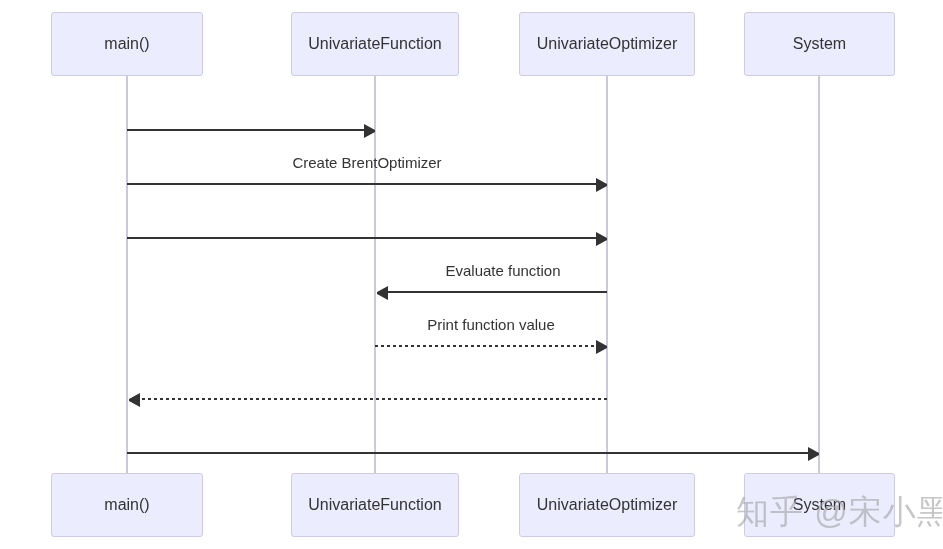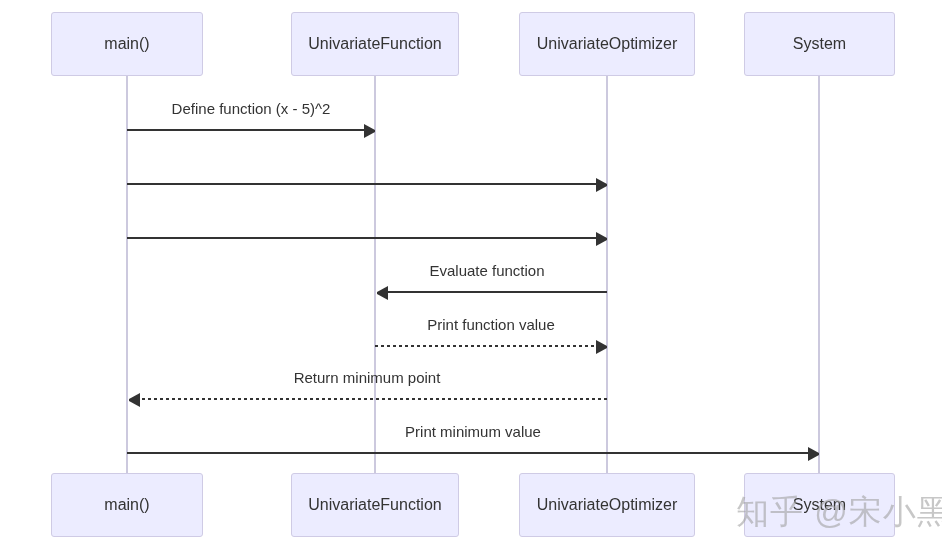--- a/index.html
+++ b/index.html
@@ -110,41 +110,39 @@
   </div>
 
   <div class="lifeline" style="left:816px"></div>
   <div class="actor-box" style="left:742px; top:10px; width:151px">
     <span>System</span>
   </div>
   <div class="actor-box" style="left:742px; top:471px; width:151px">
     <span>System</span>
   </div>
 
-  <div class="msg-label" style="left:125px; top:95px; width:248px">Define function (x - 5)^2</div>
   <div class="msg-line solid" style="left:125px; top:127px; width:239px"></div>
   <div class="arrowhead right" style="left:362px; top:122px"></div>
 
+  <div class="msg-label" style="left:125px; top:149px; width:480px">Create BrentOptimizer</div>
   <div class="msg-line solid" style="left:125px; top:181px; width:471px"></div>
   <div class="arrowhead right" style="left:594px; top:176px"></div>
 
   <div class="msg-line solid" style="left:125px; top:235px; width:471px"></div>
   <div class="arrowhead right" style="left:594px; top:230px"></div>
 
-  <div class="msg-label" style="left:351px; top:257px; width:268px">Evaluate function</div>
+  <div class="msg-label" style="left:367px; top:257px; width:268px">Evaluate function</div>
   <div class="msg-line solid" style="left:382px; top:289px; width:223px"></div>
   <div class="arrowhead left" style="left:373px; top:284px"></div>
 
   <div class="msg-label" style="left:373px; top:311px; width:232px">Print function value</div>
   <div class="msg-line dashed" style="left:373px; top:343px; width:221px"></div>
   <div class="arrowhead right" style="left:594px; top:338px"></div>
 
-  <div class="msg-label" style="left:125px; top:364px; width:480px">Return minimum point</div>
   <div class="msg-line dashed" style="left:134px; top:396px; width:471px"></div>
   <div class="arrowhead left" style="left:125px; top:391px"></div>
 
-  <div class="msg-label" style="left:125px; top:418px; width:692px">Print minimum value</div>
   <div class="msg-line solid" style="left:125px; top:450px; width:683px"></div>
   <div class="arrowhead right" style="left:806px; top:445px"></div>
 
   <div class="watermark">知乎 @宋小黑</div>
 
 </div>
 
 </body></html>

